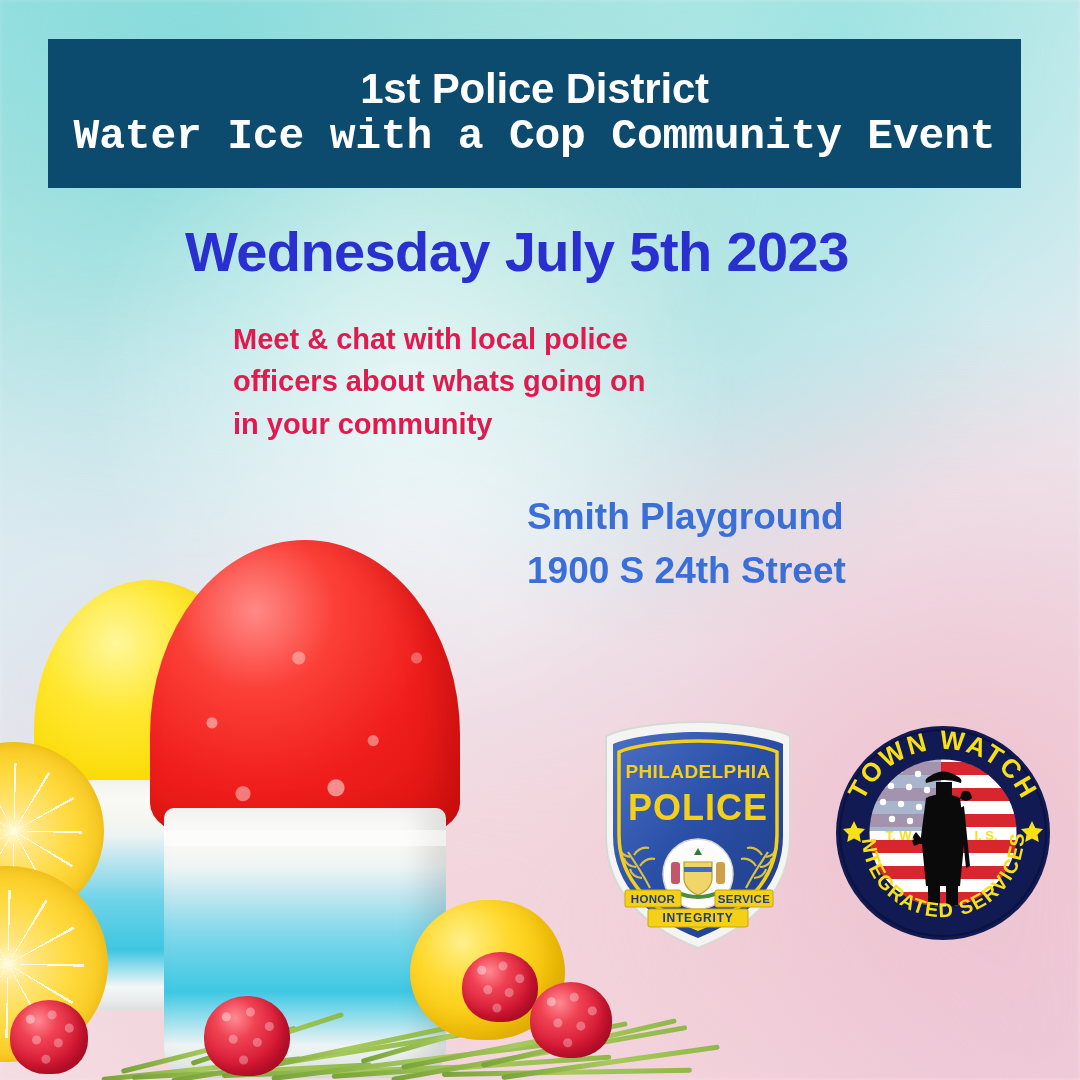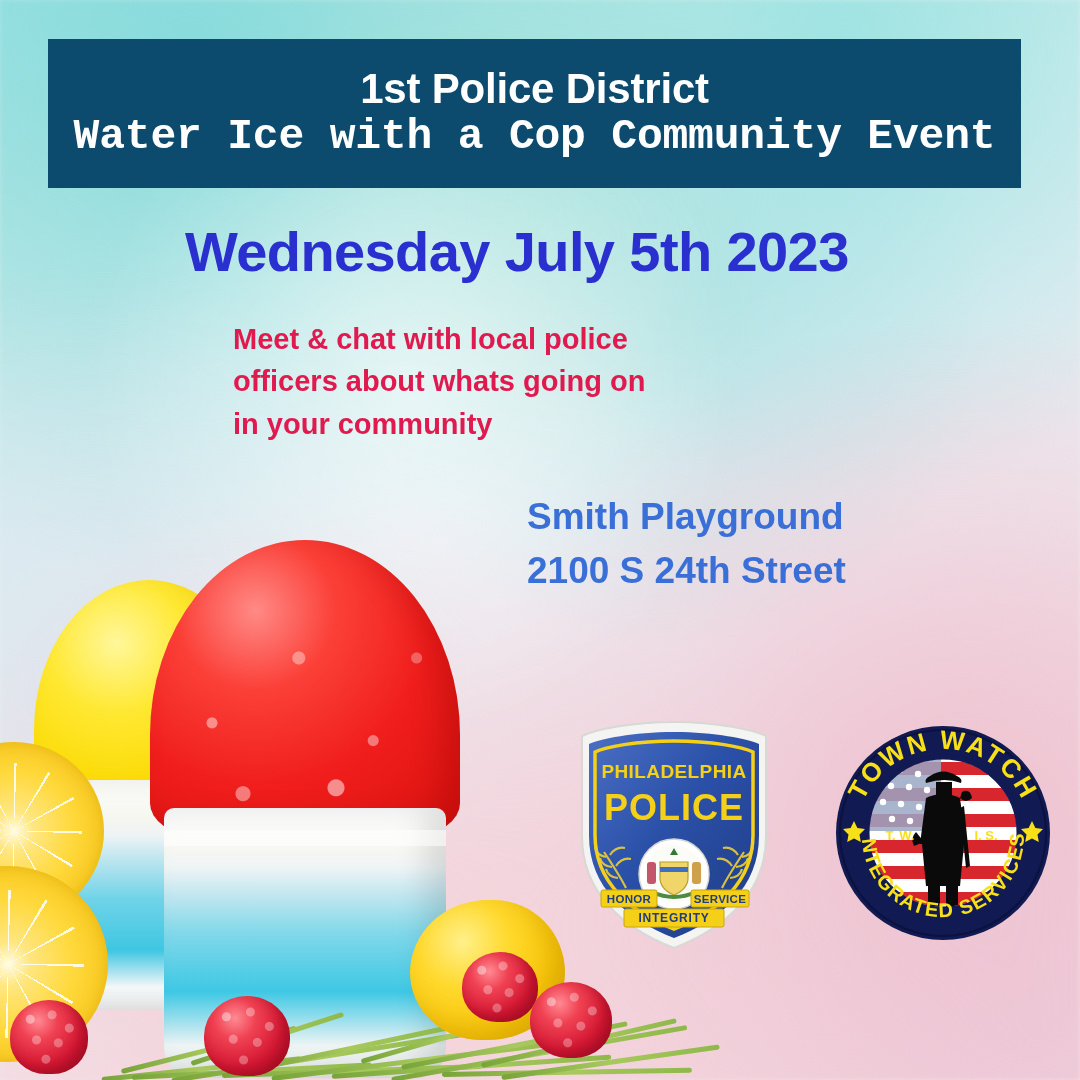--- a/index.html
+++ b/index.html
@@ -238,21 +238,21 @@
   }
   .blade {
     position:absolute; bottom:0; height:5px;
     background:linear-gradient(to right, #77a43a, #a8c95e, #8fb84a);
     border-radius:3px;
     transform-origin:left bottom;
   }
 
   
   .badge-police {
-    position:absolute; left:568px; top:716px; width:212px; height:238px;
+    position:absolute; left:592px; top:716px; width:212px; height:238px;
     z-index:28;
     text-align:center;
   }
 
   
   .badge-townwatch {
     position:absolute; left:834px; top:724px; width:218px; height:218px;
     z-index:28;
   }
 </style>
@@ -314,21 +314,21 @@
   <div class="date-line">Wednesday July 5th 2023</div>
 
   <div class="description">
     <div>Meet &amp; chat with local police</div>
     <div>officers about whats going on</div>
     <div>in your community</div>
   </div>
 
   <div class="location">
     <div>Smith Playground</div>
-    <div>2100 S 24th Street</div>
+    <div>1900 S 24th Street</div>
   </div>
 
   <div class="badge-police">
     <svg viewBox="0 0 212 238" width="212" height="238">
       <defs>
         <linearGradient id="shieldGrad" x1="0" y1="0" x2="1" y2="1">
           <stop offset="0%" stop-color="#4a6fc4"></stop>
           <stop offset="45%" stop-color="#2b50a8"></stop>
           <stop offset="100%" stop-color="#1e3c84"></stop>
         </linearGradient>

